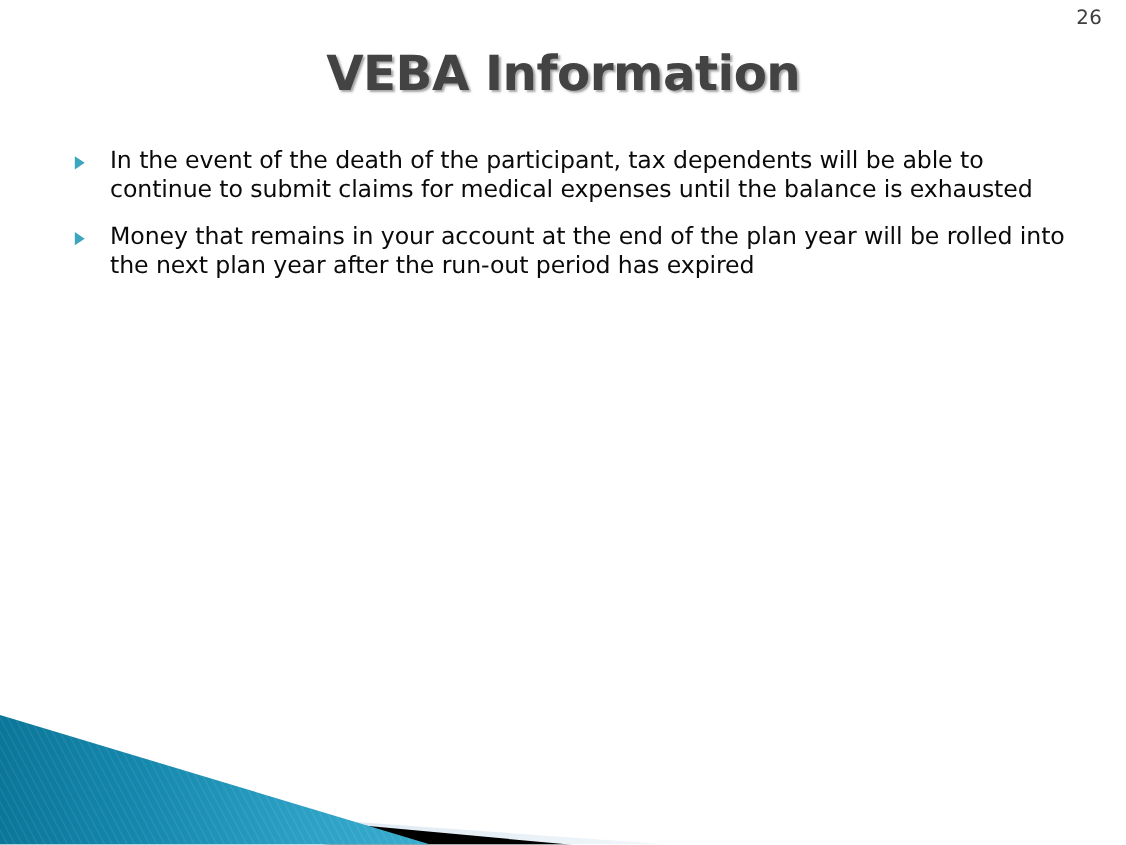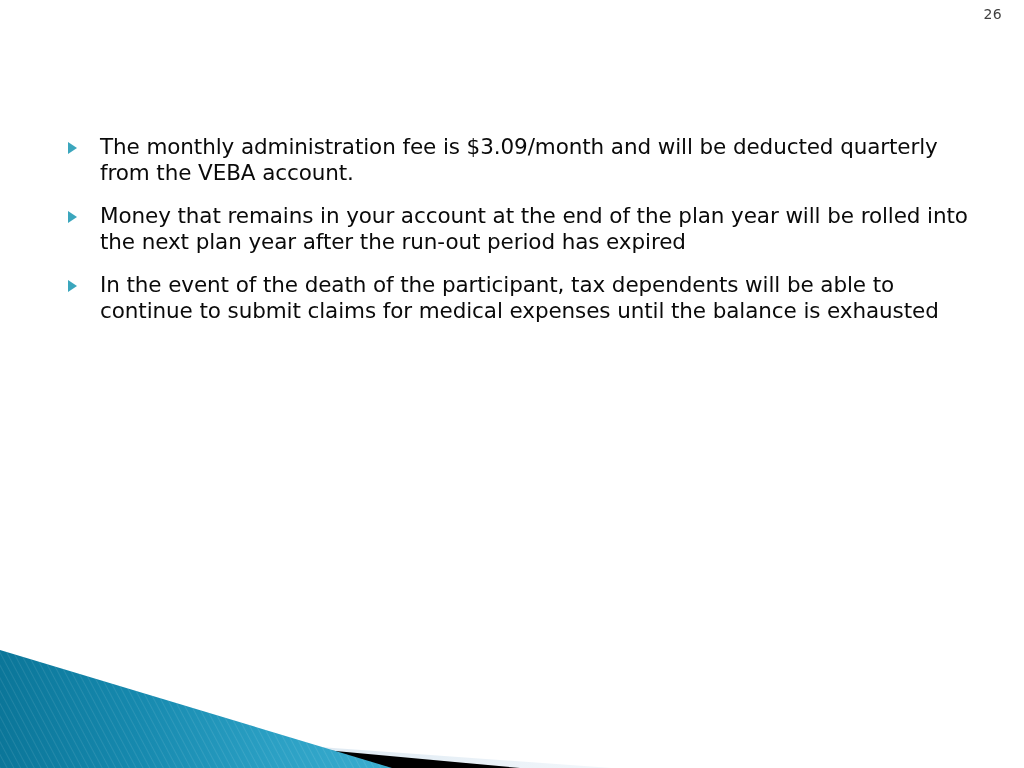--- a/index.html
+++ b/index.html
@@ -20,21 +20,21 @@
     height: 768px;
     background: #ffffff;
     overflow: hidden;
   }
 
   
   .page-number {
     position: absolute;
     top: 6px;
     right: 22px;
-    font-size: 14px;
+    font-size: 18px;
     color: #3f3f3f;
     font-family: "DejaVu Sans", sans-serif;
     letter-spacing: 0.3px;
   }
 
   
   .title-block {
     position: absolute;
     top: 42px;
     left: 0;
@@ -99,40 +99,39 @@
     height: 140px;
   }
 </style>
 </head>
 <body>
 
 <div class="slide">
 
   <div class="page-number">26</div>
 
+  <div class="title-block">
+    <span class="slide-title">VEBA Information</span>
+  </div>
 
   <div class="body-list">
 
-    <div class="bullet-row">
-      <span class="bullet-marker"></span>
-      <span class="bullet-text">The monthly administration fee is $3.09/month and will be deducted quarterly from the VEBA account.</span>
-    </div>
 
 
 
 
 
     <div class="bullet-row">
       <span class="bullet-marker"></span>
-      <span class="bullet-text">Money that remains in your account at the end of the plan year will be rolled into the next plan year after the run-out period has expired</span>
+      <span class="bullet-text">In the event of the death of the participant, tax dependents will be able to continue to submit claims for medical expenses until the balance is exhausted</span>
     </div>
 
     <div class="bullet-row">
       <span class="bullet-marker"></span>
-      <span class="bullet-text">In the event of the death of the participant, tax dependents will be able to continue to submit claims for medical expenses until the balance is exhausted</span>
+      <span class="bullet-text">Money that remains in your account at the end of the plan year will be rolled into the next plan year after the run-out period has expired</span>
     </div>
 
   </div>
 
   <div class="corner-art">
     <svg viewBox="0 0 1024 140" preserveAspectRatio="none">
       <defs>
         <linearGradient id="tealGrad" x1="0" y1="0" x2="1" y2="0">
           <stop offset="0%" stop-color="#0b7699"></stop>
           <stop offset="35%" stop-color="#1689ae"></stop>

